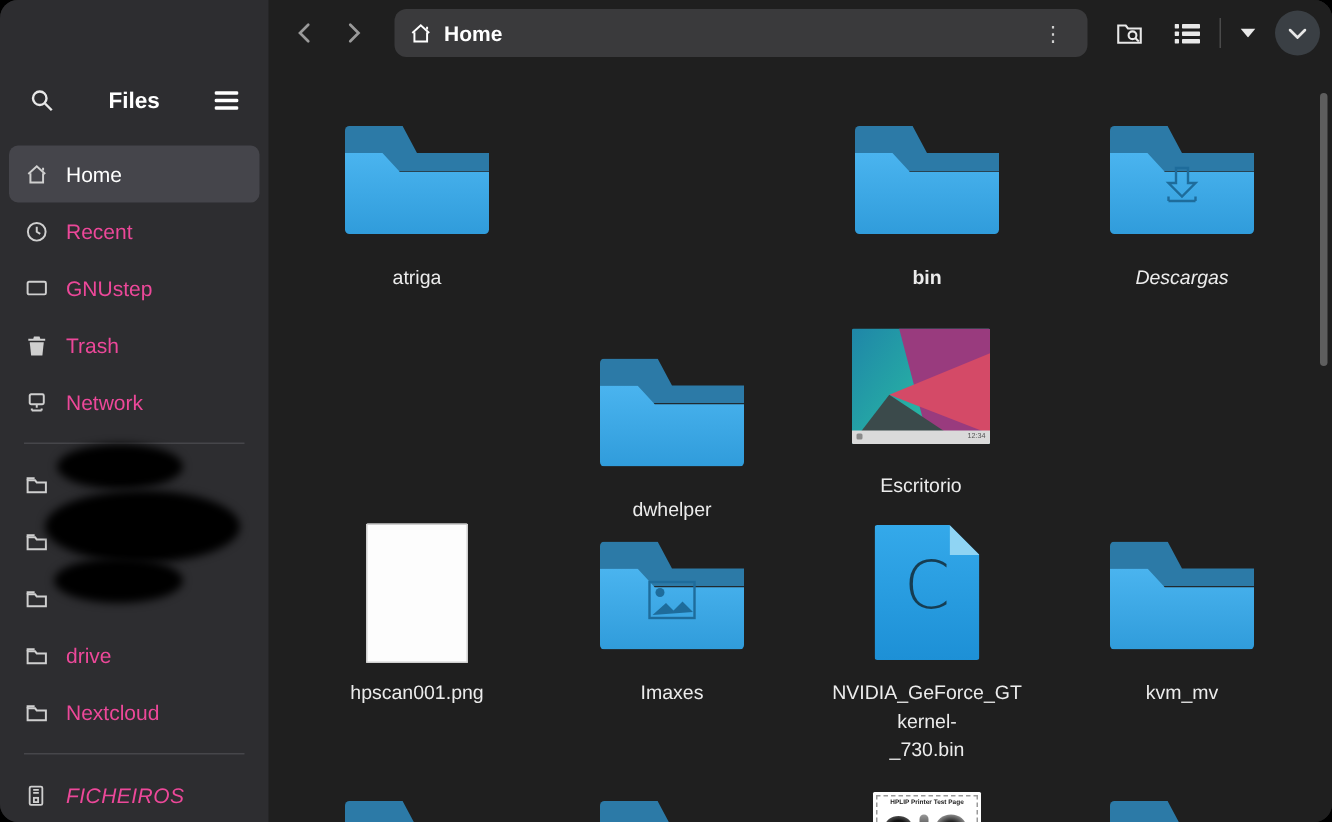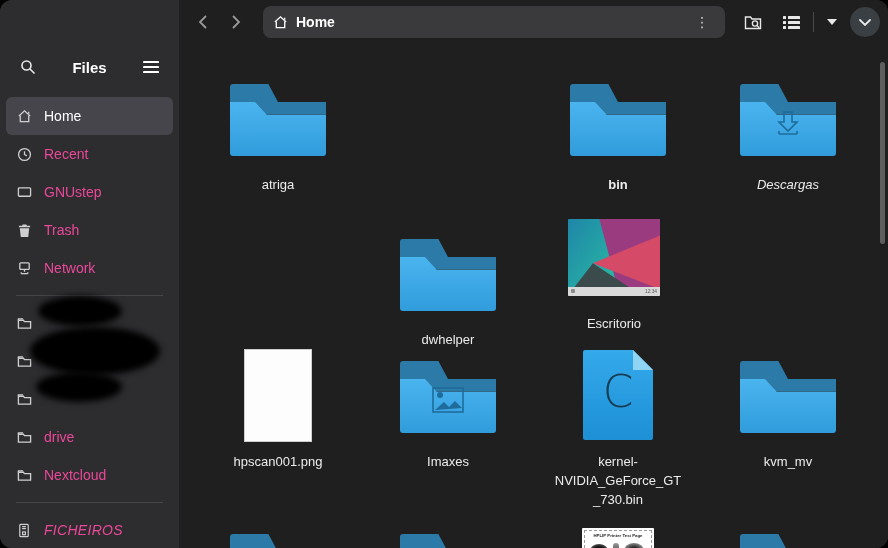--- a/index.html
+++ b/index.html
@@ -360,22 +360,22 @@
     </div>
     <div class="cell" style="left:364px;top:343px;">
       <div class="iconbox">
         <div class="binfile">
           <div class="page"></div>
             <div class="fold"></div>
             <span class="cglyph">C</span>
         </div>
       </div>
       <div class="label">
+        <span style="display:block">NVIDIA_GeForce_GT</span>
         <span style="display:block">kernel-</span>
-        <span style="display:block">NVIDIA_GeForce_GT</span>
         <span style="display:block">_730.bin</span>
       </div>
     </div>
     <div class="cell" style="left:534px;top:343px;">
       <div class="iconbox">
           <div class="folder">
             <div class="back"></div>
             <div class="front"></div>
           </div>
         </div>

